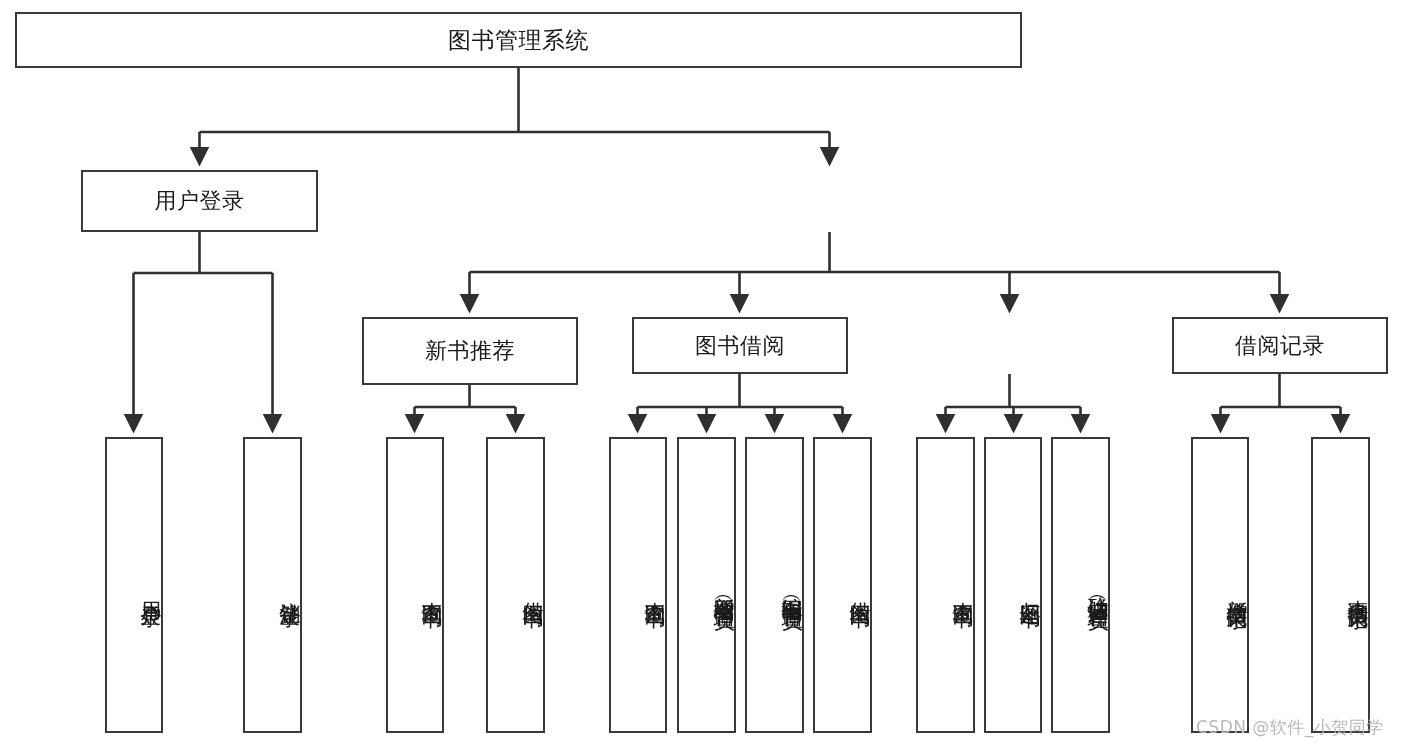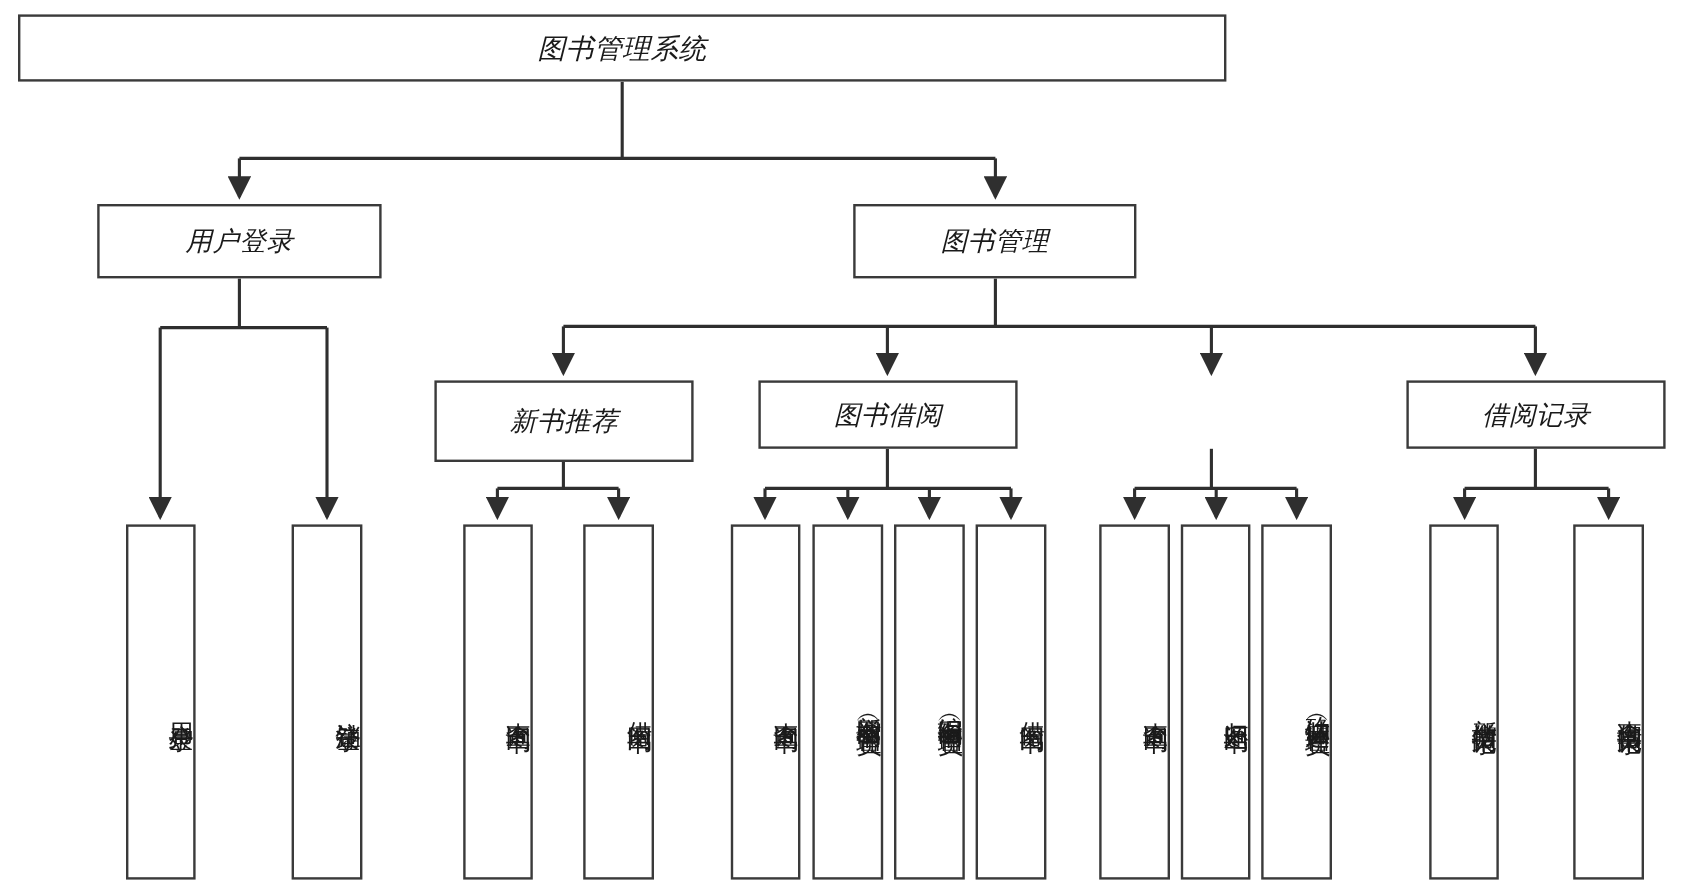--- a/index.html
+++ b/index.html
@@ -31,21 +31,20 @@
     background: #ffffff;
     border: 2px solid #3a3a3a;
     display: flex;
     align-items: center;
     justify-content: center;
     color: #1a1a1a;
   }
   .node.horiz {
     font-size: 22px;
     letter-spacing: 0.5px;
-    font-style: italic;
   }
   .node.vert {
     writing-mode: vertical-rl;
     text-orientation: upright;
     font-size: 21px;
     letter-spacing: 2px;
     align-items: flex-start;
     justify-content: center;
     padding-top: 8px;
     line-height: 1.0;
@@ -117,21 +116,20 @@
       <path d="M 1279.5 374 L 1279.5 407"></path>
       <path d="M 1220.5 407 L 1340.5 407"></path>
       <path d="M 1220.5 407 L 1220.5 431" marker-end="url(#arrow)"></path>
       <path d="M 1340.5 407 L 1340.5 431" marker-end="url(#arrow)"></path>
     </g>
   </svg>
 
   <div class="node horiz root" id="node-root" style="left: 15px; top: 12px; width: 1007px; height: 56px;">图书管理系统</div>
 
   <div class="node horiz" id="node-l2-0" style="left: 81px; top: 170px; width: 237px; height: 62px;">用户登录</div>
-  <div class="node horiz" id="node-l2-1" style="left: 711px; top: 170px; width: 236px; height: 62px;">图书管理</div>
 
   <div class="node horiz" id="node-l3-0" style="left: 362px; top: 317px; width: 216px; height: 68px;">新书推荐</div>
   <div class="node horiz" id="node-l3-1" style="left: 632px; top: 317px; width: 216px; height: 57px;">图书借阅</div>
   <div class="node horiz" id="node-l3-3" style="left: 1172px; top: 317px; width: 216px; height: 57px;">借阅记录</div>
 
   <div class="node vert" id="node-leaf-0" style="left: 105px; top: 437px; width: 58px; height: 296px;">
     <span class="vlabel">用户登录</span>
   </div>
   <div class="node vert" id="node-leaf-1" style="left: 243px; top: 437px; width: 59px; height: 296px;">
     <span class="vlabel">注销登录</span>
@@ -163,14 +161,15 @@
   <div class="node vert" id="node-leaf-10" style="left: 1051px; top: 437px; width: 59px; height: 296px;">
     <span class="vlabel">确认归还（管理员）</span>
   </div>
   <div class="node vert" id="node-leaf-11" style="left: 1191px; top: 437px; width: 58px; height: 296px;">
     <span class="vlabel">新增借阅记录</span>
   </div>
   <div class="node vert" id="node-leaf-12" style="left: 1311px; top: 437px; width: 59px; height: 296px;">
     <span class="vlabel">查询借阅记录</span>
   </div>
 
+  <div class="watermark" id="watermark" style="left: 1196px; top: 716px; color: rgb(185, 185, 185);">CSDN @软件_小贺同学</div>
 
 </div>
 
 </body></html>

